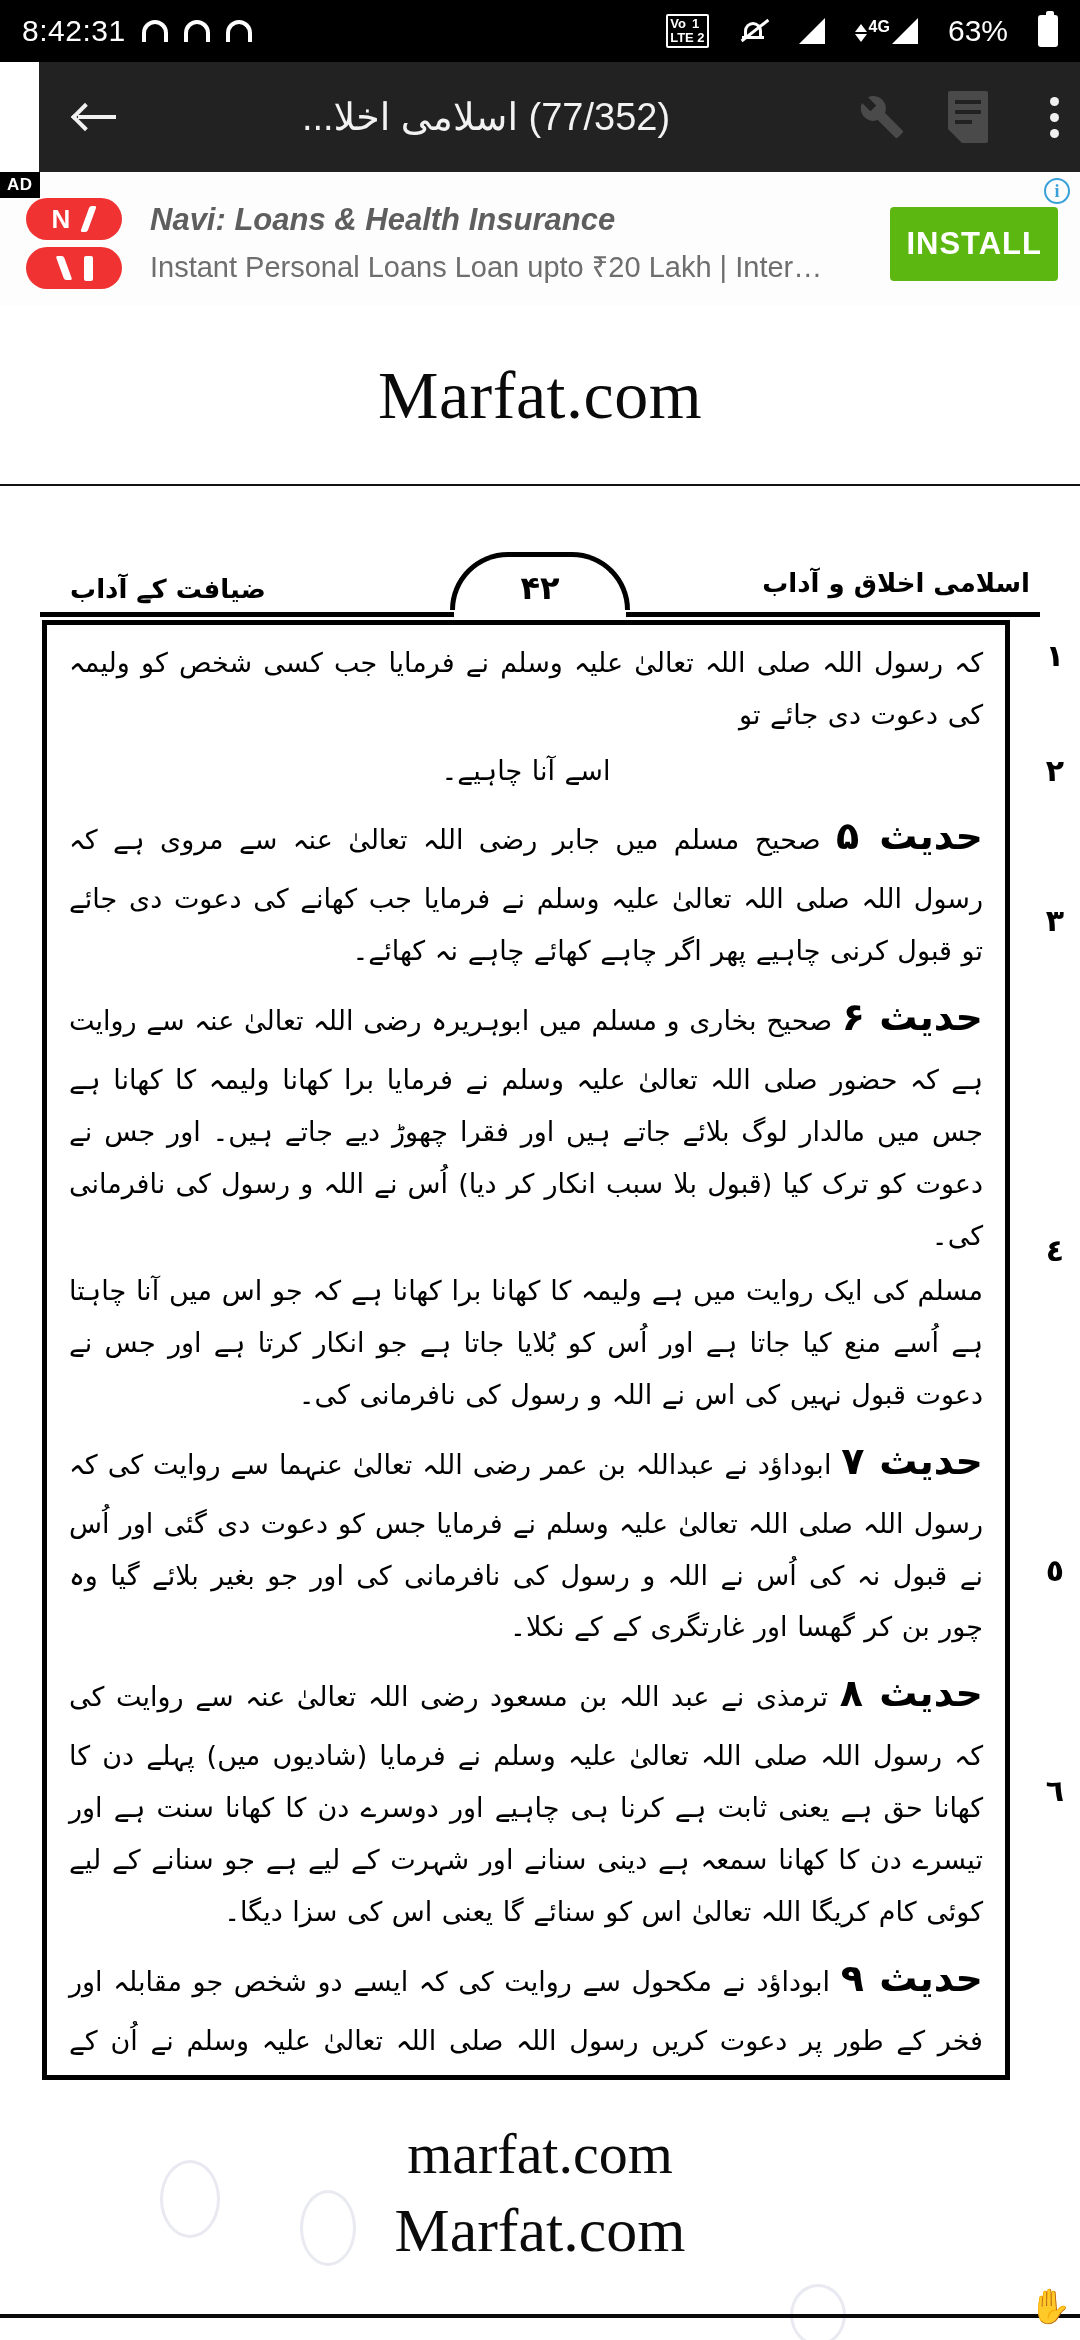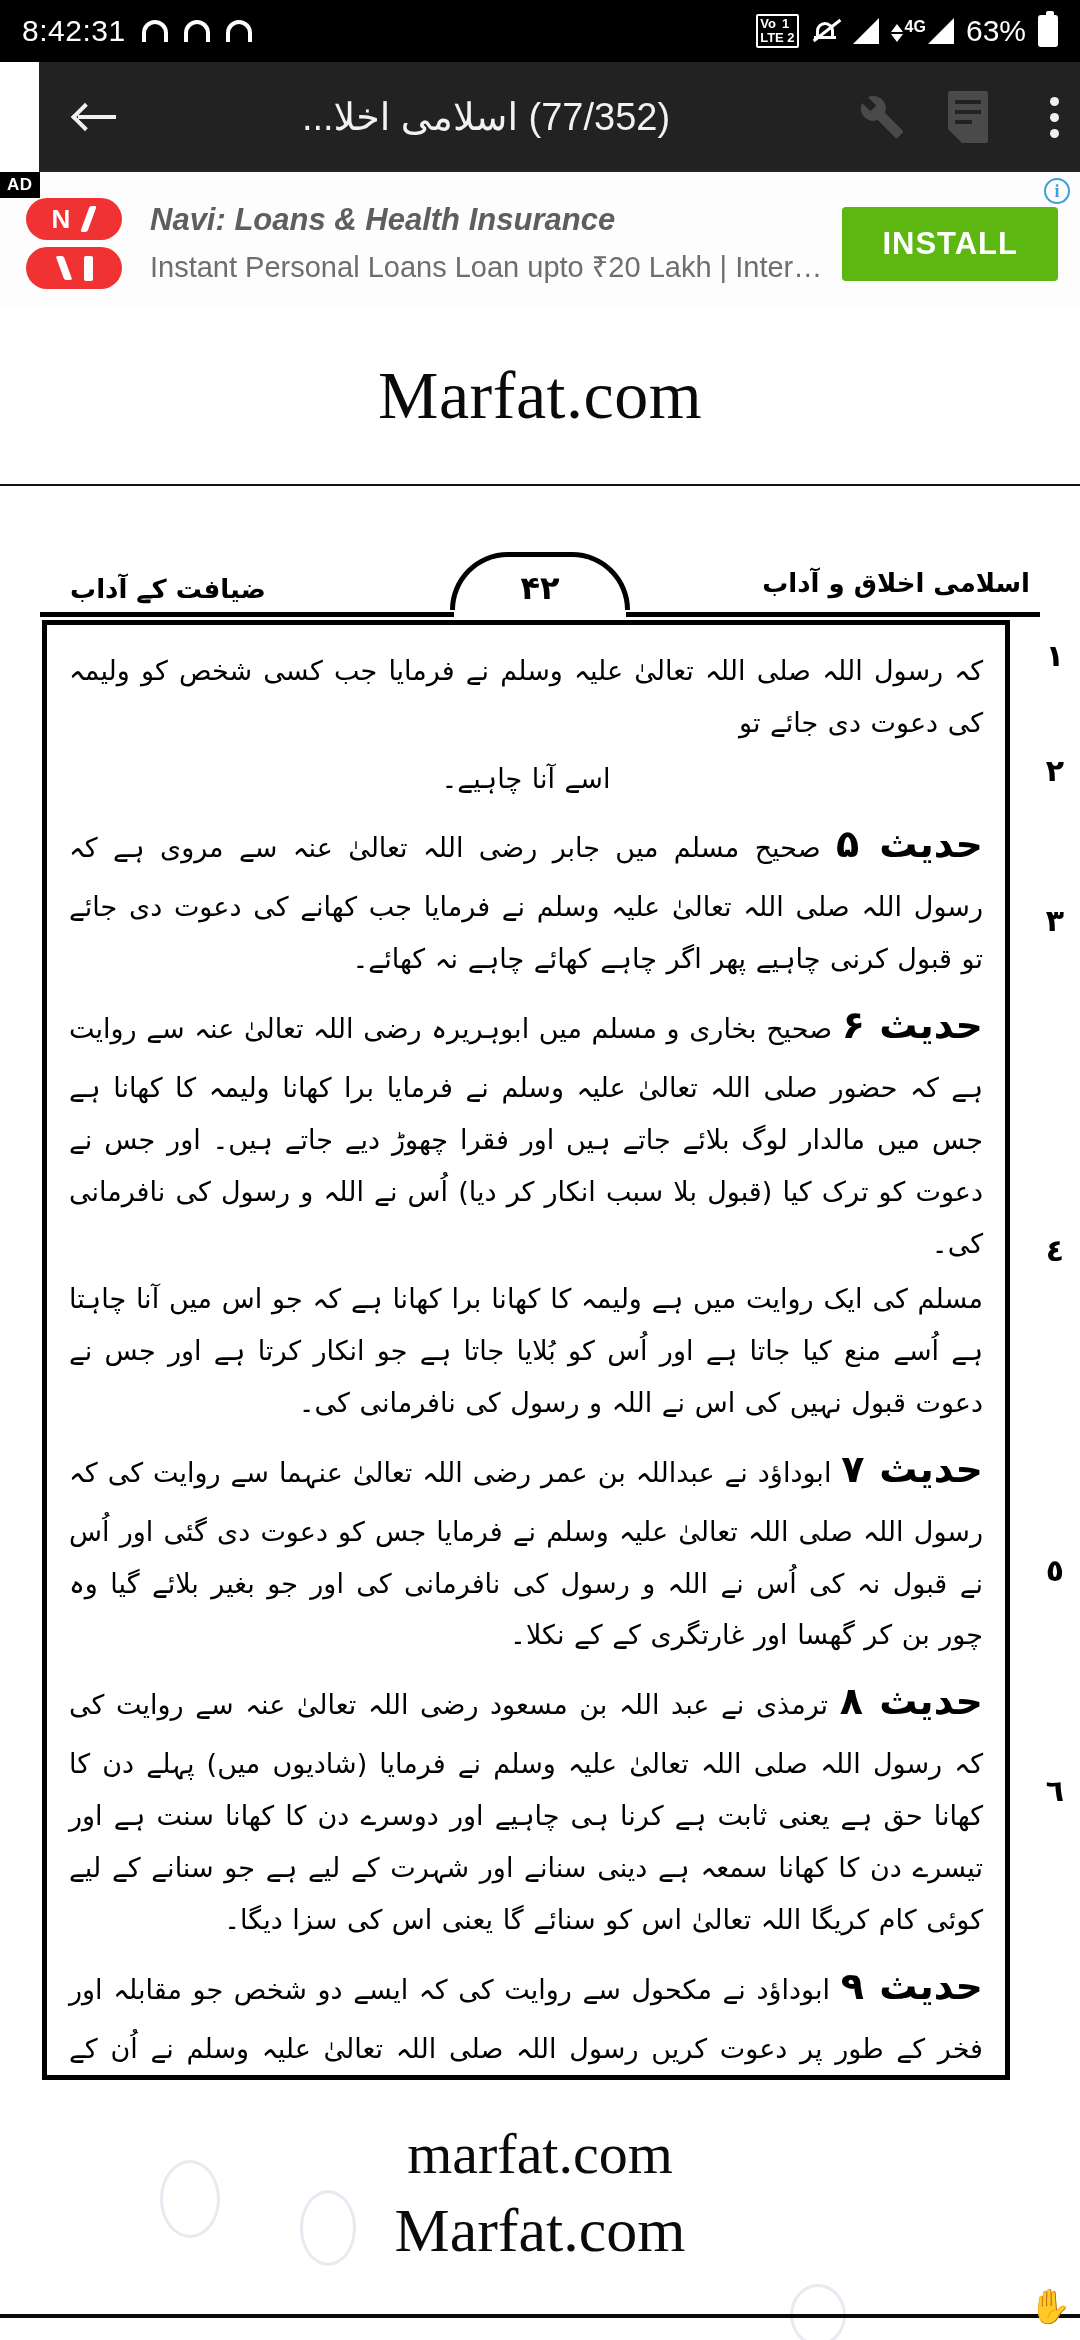--- a/index.html
+++ b/index.html
@@ -23,21 +23,21 @@
   .mini-apps { display: flex; align-items: center; gap: 16px; }
   .m-glyph {
     width: 26px; height: 22px;
     border: 4px solid #ffffff; border-bottom: none;
     border-radius: 13px 13px 0 0;
     position: relative;
   }
   .m-glyph::before, .m-glyph::after {
     content: ""; position: absolute; bottom: -0px; width: 4px; height: 0;
   }
-  .status-right { display: flex; align-items: center; gap: 12px; }
+  .status-right { display: flex; align-items: center; gap: 30px; }
   .volte-box {
     display: flex; flex-direction: column; justify-content: center;
     font-size: 13px; font-weight: bold; line-height: 1.05;
     border: 2px solid #fff; padding: 1px 2px; border-radius: 2px;
   }
   .volte-box span { display: block; white-space: nowrap; }
   .bell-mute { position: relative; width: 30px; height: 30px; }
   .bell-mute .bell {
     position: absolute; left: 5px; top: 6px;
     width: 18px; height: 15px;
@@ -143,21 +143,21 @@
     background: #fff; transform: skewX(20deg); border-radius: 2px;
   }
   .pill .glyph-bar { display: inline-block; width: 9px; height: 25px; background: #fff; border-radius: 2px; }
   .ad-text { flex: 1 1 auto; margin-left: 28px; overflow: hidden; }
   .ad-title { font-size: 31px; color: #5e5e5e; font-weight: bold; white-space: nowrap; margin-bottom: 8px; font-style: italic; }
   .ad-sub { font-size: 29px; color: #6e6e6e; white-space: nowrap; }
   .ad-install {
     margin: 0 22px 0 14px; flex: 0 0 auto;
     background: #5cb811; color: #ffffff; font-size: 31px; font-weight: bold;
     letter-spacing: 1px; border: none; border-radius: 4px;
-    padding: 19px 40px; cursor: pointer;
+    padding: 19px 16px; cursor: pointer;
   }
 
   
   .marfat-head {
     position: absolute; top: 306px; left: 0; width: 1080px; height: 180px;
     background: #ffffff; display: flex; align-items: center; justify-content: center;
     border-bottom: 2px solid #111111;
   }
   .marfat-head span {
     font-family: "Liberation Serif", serif; font-size: 68px; color: #0a0a0a; letter-spacing: 0.5px;
@@ -195,21 +195,21 @@
   .hdr-rule {
     position: absolute; left: 0; right: 0; top: 44px; height: 5px; background: #000;
   }
   .hdr-rule .gap {
     position: absolute; left: 50%; transform: translateX(-50%);
     top: -3px; width: 172px; height: 11px; background: #fff;
   }
   .text-box {
     position: absolute; top: 132px; left: 42px; right: 70px; bottom: 88px;
     border: 5px solid #000; background: #ffffff;
-    padding: 20px 22px 10px 22px;
+    padding: 12px 22px 10px 22px;
     overflow: hidden;
   }
   .urdu-body {
     direction: rtl; text-align: justify;
     font-family: "DejaVu Sans", sans-serif;
     font-size: 27px; line-height: 1.92; color: #000000;
     word-spacing: 1px;
   }
   .urdu-body p { margin-bottom: 4px; }
   .hadith-label { font-size: 38px; font-weight: bold; letter-spacing: 1px; }

